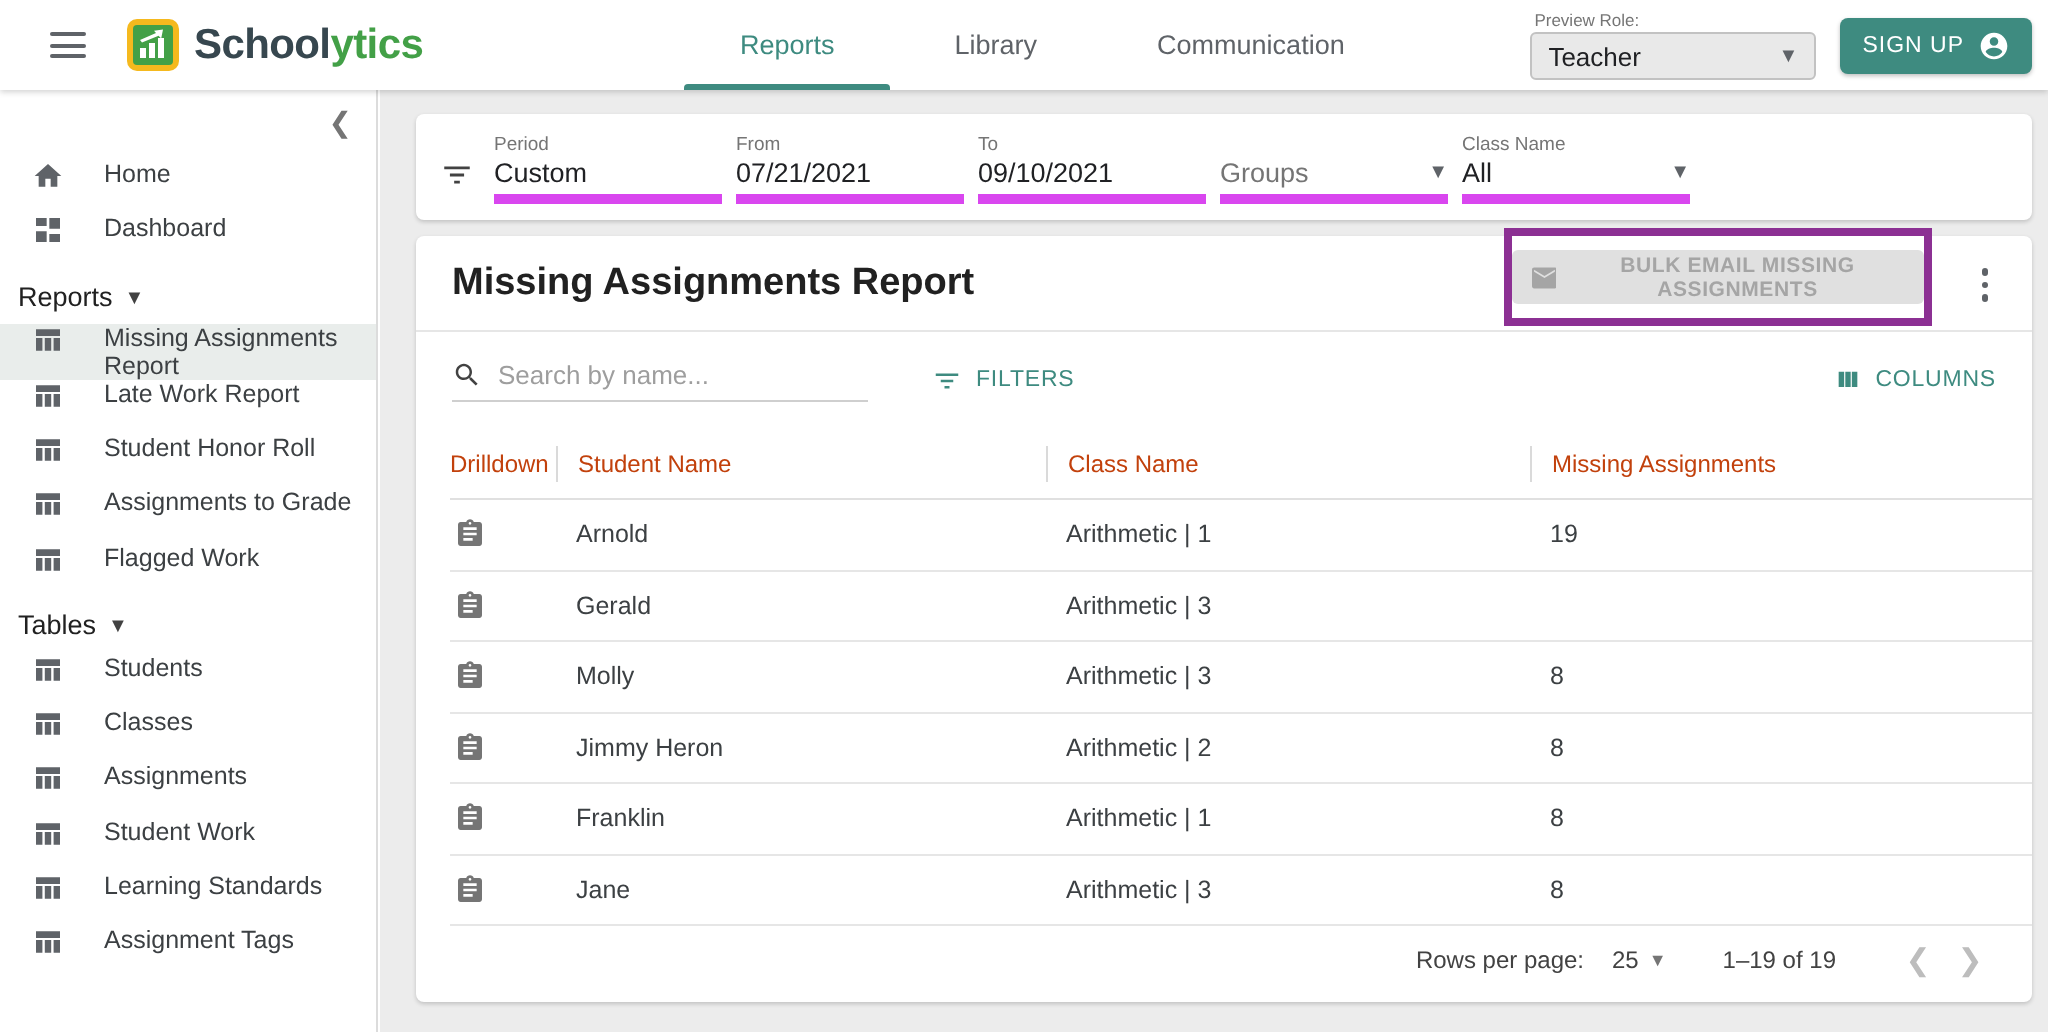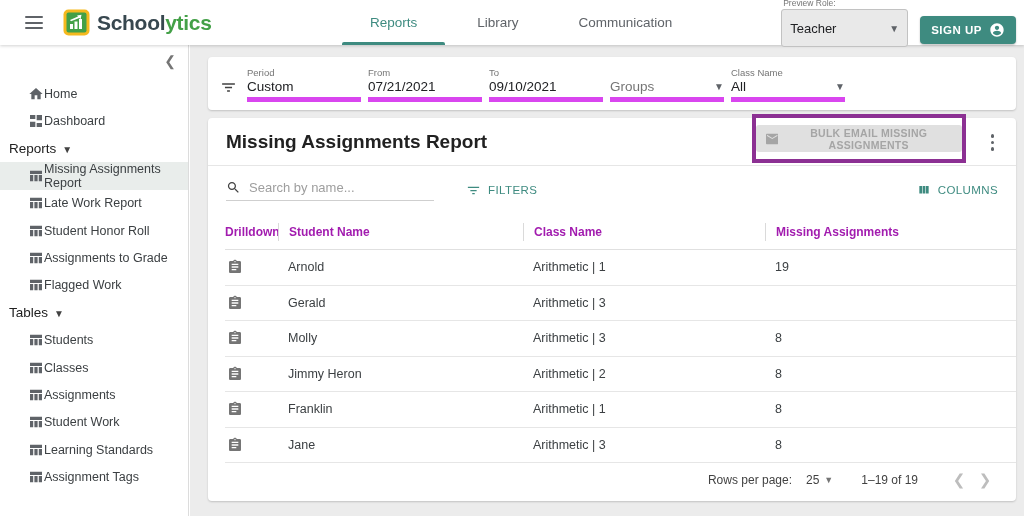--- a/index.html
+++ b/index.html
@@ -22,37 +22,37 @@
   .tabs { position:absolute; left:340px; top:0; height:45px; display:flex; }
   .tab { height:45px; display:flex; align-items:center; padding:0 30px; font-size:13.5px;
     color:#5f6368; cursor:pointer; position:relative; }
   .tab.active { color:#3e8b80; }
   .tab.active::after { content:""; position:absolute; left:2px; right:2px; bottom:0;
     height:3px; background:#3e8b80; border-radius:2px 2px 0 0; }
 
   .topbar-right { margin-left:auto; display:flex; align-items:flex-end; gap:12px; padding-right:8px; }
   .role-group { display:flex; flex-direction:column; }
   .role-label { font-size:8.5px; color:#757575; margin-bottom:1px; margin-left:2px; }
-  .role-select { width:127px; height:24px; background:#e9e9e9; border:1px solid #c2c2c2;
-    border-radius:3px; display:flex; align-items:center; padding:18px 8px; font-size:13px;
+  .role-select { width:143px; height:24px; background:#e9e9e9; border:1px solid #c2c2c2;
+    border-radius:3px; display:flex; align-items:center; padding:4px 8px; font-size:13px;
     color:#202124; cursor:pointer; }
   .role-select .caret { margin-left:auto; color:#5f6368; font-size:10px; }
   .signup { height:28px; background:#3e8b80; color:#fff; border:none; border-radius:4px;
-    display:flex; align-items:center; gap:7px; padding:0 11px; font-size:11.5px; font-weight:700;
+    display:flex; align-items:center; gap:7px; padding:0 11px; font-size:11.5px; font-weight:400;
     letter-spacing:.5px; cursor:pointer; margin-bottom:3px;
     font-family:"Liberation Sans", sans-serif; box-shadow:0 1px 2px rgba(0,0,0,.25); }
 
   
   .sidebar { position:absolute; top:45px; left:0; bottom:0; width:189px; background:#fff;
     border-right:1px solid #dcdcdc; z-index:5; }
   .collapse-row { height:32px; display:flex; justify-content:flex-end; align-items:center;
     padding-right:12px; }
   .collapse-btn { color:#757575; font-size:14px; cursor:pointer; line-height:1; }
   .side-list { padding-top:3px; }
-  .side-item { height:27.4px; display:flex; align-items:center; padding-left:28px; 
+  .side-item { height:27.4px; display:flex; padding-left:16px; gap:20px;
     font-size:12.5px; color:#3c4043; cursor:pointer; }
   .side-item.selected { background:#e9edeb; }
   .side-item svg { flex:0 0 auto; }
   .side-section { height:27.4px; display:flex; align-items:center; padding-left:9px; gap:6px;
     font-size:13.5px; color:#212121; cursor:pointer; }
   .side-section .caret { font-size:10px; color:#424242; margin-top:2px; }
 
   
   .main { position:absolute; top:45px; left:190px; right:0; bottom:0; background:#ececec;
     padding:12px 8px 0 18px; }
@@ -90,21 +90,21 @@
     font-family:"Liberation Sans", sans-serif; background:transparent; }
   .search-box input::placeholder { color:#9e9e9e; }
   .tool-link { display:flex; align-items:center; gap:7px; color:#3e8b80; font-size:11.5px;
     font-weight:400; letter-spacing:.4px; cursor:pointer; }
   .tool-filters { margin-left:32px; }
   .tool-columns { margin-left:auto; }
 
   .tbl { padding:0 0 0 17px; }
   .tbl-header { display:grid; grid-template-columns:53px 245px 242px 1fr; height:36px;
     align-items:center; border-bottom:1px solid #e0e0e0; }
-  .tbl-header > div { font-size:12px; font-weight:700; color:#a21caf; padding-left:10px;
+  .tbl-header > div { font-size:12px; font-weight:400; color:#c2410c; padding-left:10px;
     height:18px; line-height:18px; }
   .tbl-header > div:first-child { padding-left:0; }
   .tbl-header > div + div { border-left:1px solid #dadada; }
   .tbl-row { display:grid; grid-template-columns:53px 245px 242px 1fr; height:35.5px;
     align-items:center; border-bottom:1px solid #e6e6e6; }
   .tbl-row > div { font-size:12.5px; color:#3c4043; padding-left:10px; }
   .tbl-row > div:first-child { padding-left:2px; }
 
   .pager { height:33px; display:flex; align-items:center; justify-content:flex-end; gap:0;
     padding-right:18px; font-size:12px; color:#424242; }

